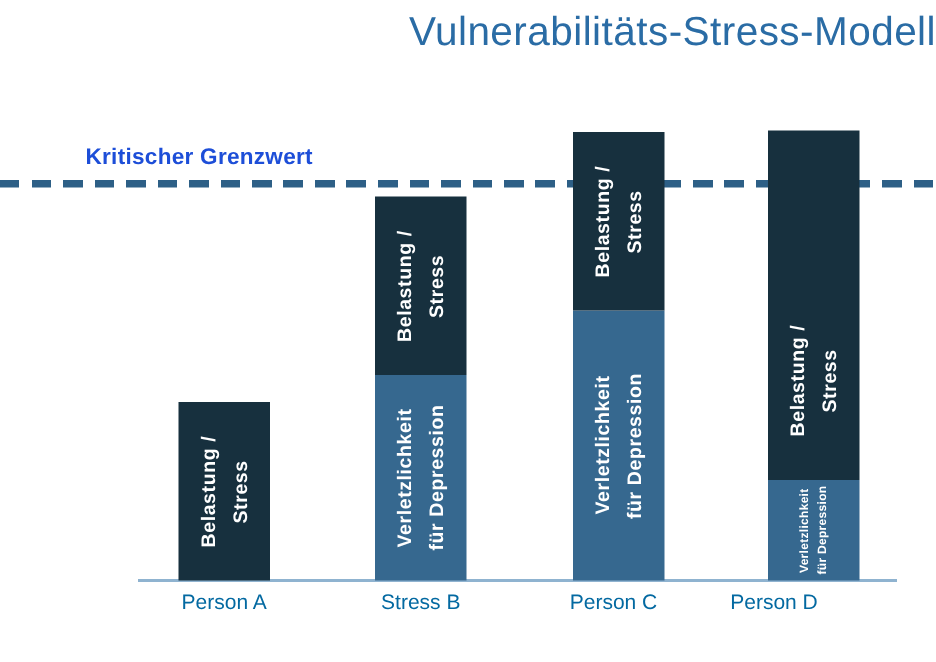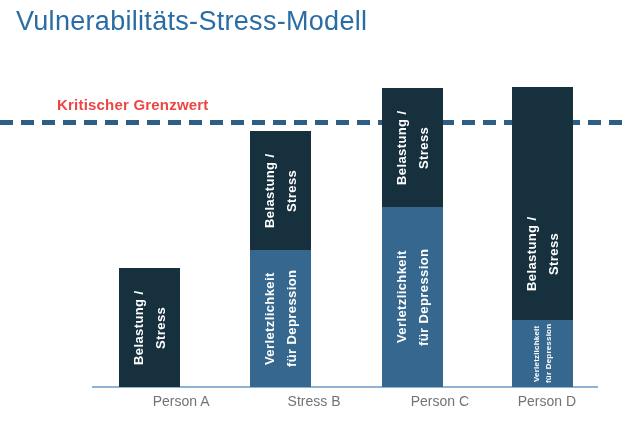--- a/index.html
+++ b/index.html
@@ -1,46 +1,46 @@
 <!DOCTYPE html>
 <html><head>
 <meta charset="utf-8">
 <style>
   html,body{margin:0;padding:0;background:#fff;}
   .page{
     position:relative;width:624px;height:441px;background:#ffffff;overflow:hidden;
     font-family:"Liberation Sans",sans-serif;
   }
   .title{
-    position:absolute;left:16px;right:0;top:6px;text-align:left;
+    position:absolute;left:0;right:0;top:6px;text-align:right;
     font-size:27px;letter-spacing:.3px;color:#2a6ca5;font-weight:400;
   }
   .threshold-label{
     position:absolute;left:57px;top:96px;font-size:15px;font-weight:700;
-    color:#ef4444;letter-spacing:.2px;
+    color:#1d4ed8;letter-spacing:.2px;
   }
   .threshold-line{
     position:absolute;left:0;right:0;height:5px;z-index:1;
   }
   .baseline{
     position:absolute;left:92px;width:506px;top:386px;height:2px;
     background:#8fb3d0;z-index:0;
   }
   .seg{position:absolute;z-index:2;}
   .seglbl{
     position:absolute;left:0;right:0;top:0;bottom:0;
     display:flex;align-items:center;justify-content:center;
     writing-mode:vertical-rl;transform:rotate(180deg);
     color:#ffffff;font-size:13px;font-weight:700;letter-spacing:.4px;
     line-height:1.65;white-space:pre-line;text-align:center;
   }
   .seglbl.small{font-size:8px;line-height:1.5;letter-spacing:.2px;font-weight:700;}
   .catlbl{
-    position:absolute;top:393px;width:120px;text-align:right;
-    font-size:14px;color:#737373;font-weight:400;z-index:2;
+    position:absolute;top:393px;width:120px;text-align:center;
+    font-size:14px;color:#0369a1;font-weight:400;z-index:2;
   }
 </style>
 </head>
 <body>
 
 <div class="page">
   <div class="title">Vulnerabilitäts-Stress-Modell</div>
   <div class="threshold-label">Kritischer Grenzwert</div>
   <div class="threshold-line" id="threshold-line" style="top: 120px; background-image: repeating-linear-gradient(to right, rgb(45, 95, 134) 0px, rgb(45, 95, 134) 13px, transparent 13px, transparent 21px);"></div>
   <div class="baseline"></div>

